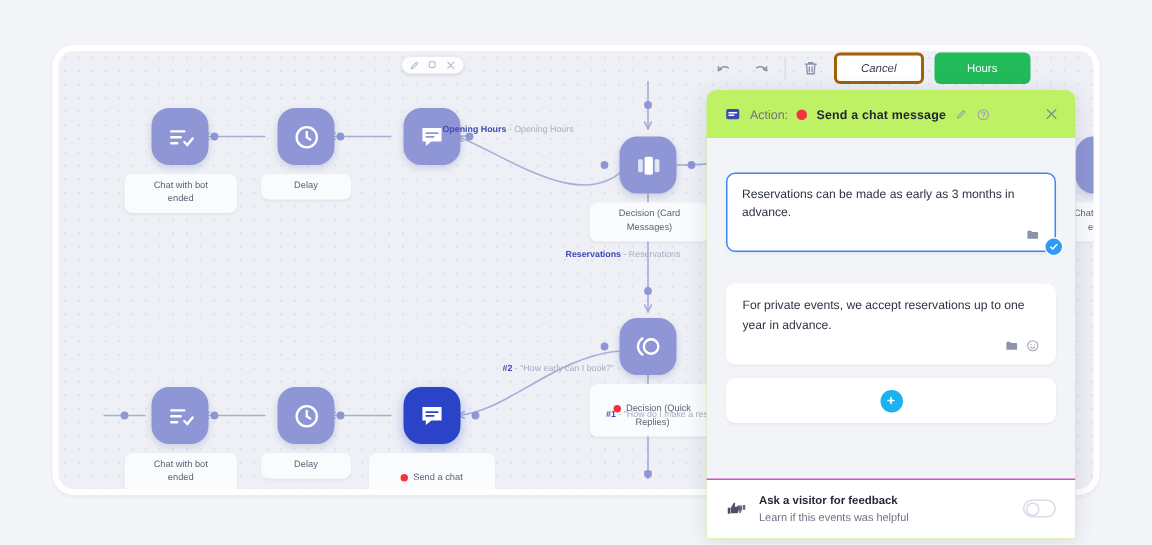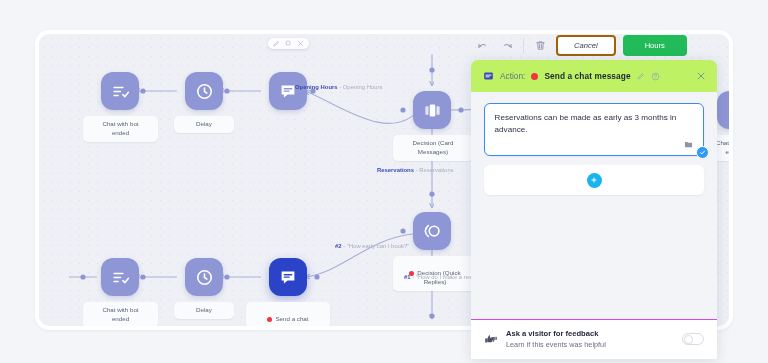--- a/index.html
+++ b/index.html
@@ -141,20 +141,21 @@
     padding: 11px 13px 13px 13px;
     display: flex; flex-direction: column; gap: 9px;
     overflow: hidden;
   }
   .bubble {
     background: #ffffff;
     border-radius: 6px;
     padding: 9px 11px 8px 11px;
     position: relative;
     box-shadow: 0 1px 2px rgba(40,50,90,.06);
+    margin-top: 12px;
   }
   .bubble.active { border: 1.4px solid #3f86f5; padding: 7.6px 9.6px 6.6px 9.6px; }
   .bubble p {
     font-size: 8.1px;
     line-height: 1.55;
     color: #2d3345;
   }
   .bubble-icons {
     display: flex; justify-content: flex-end; align-items: center;
     gap: 5px; margin-top: 3px; color:#9aa0b2;
@@ -456,20 +457,38 @@
             </svg>
           </span>
         </div>
         <span class="check-badge">
           <svg width="7" height="7" viewBox="0 0 24 24" fill="none" stroke="#fff" stroke-width="3.4" stroke-linecap="round" stroke-linejoin="round">
             <path d="M5 12.5l4.5 4.5L19 7"></path>
           </svg>
         </span>
       </div>
 
+      <div class="bubble">
+        <p>For private events, we accept reservations up to one year in advance.</p>
+        <div class="bubble-icons">
+          <span style="display:flex">
+            <svg width="9" height="9" viewBox="0 0 24 24" fill="#8d93a8">
+              <path d="M2.5 6.5a1.5 1.5 0 011.5-1.5h5l2 2.2h9a1.5 1.5 0 011.5 1.5v9a1.5 1.5 0 01-1.5 1.5H4a1.5 1.5 0 01-1.5-1.5z"></path>
+            </svg>
+          </span>
+          <span style="display:flex">
+            <svg width="9" height="9" viewBox="0 0 24 24" fill="none" stroke="#9aa0b2" stroke-width="1.8">
+              <circle cx="12" cy="12" r="9"></circle>
+              <circle cx="9" cy="10" r=".9" fill="#9aa0b2" stroke="none"></circle>
+              <circle cx="15" cy="10" r=".9" fill="#9aa0b2" stroke="none"></circle>
+              <path d="M8.5 14.5c1 1.4 2.1 2 3.5 2s2.5-.6 3.5-2" stroke-linecap="round"></path>
+            </svg>
+          </span>
+        </div>
+      </div>
 
       <div id="add-bubble">
         <span class="plus-circle">
           <svg width="8" height="8" viewBox="0 0 24 24" fill="none" stroke="#fff" stroke-width="3.2" stroke-linecap="round">
             <path d="M12 6v12M6 12h12"></path>
           </svg>
         </span>
       </div>
     </div>
 

